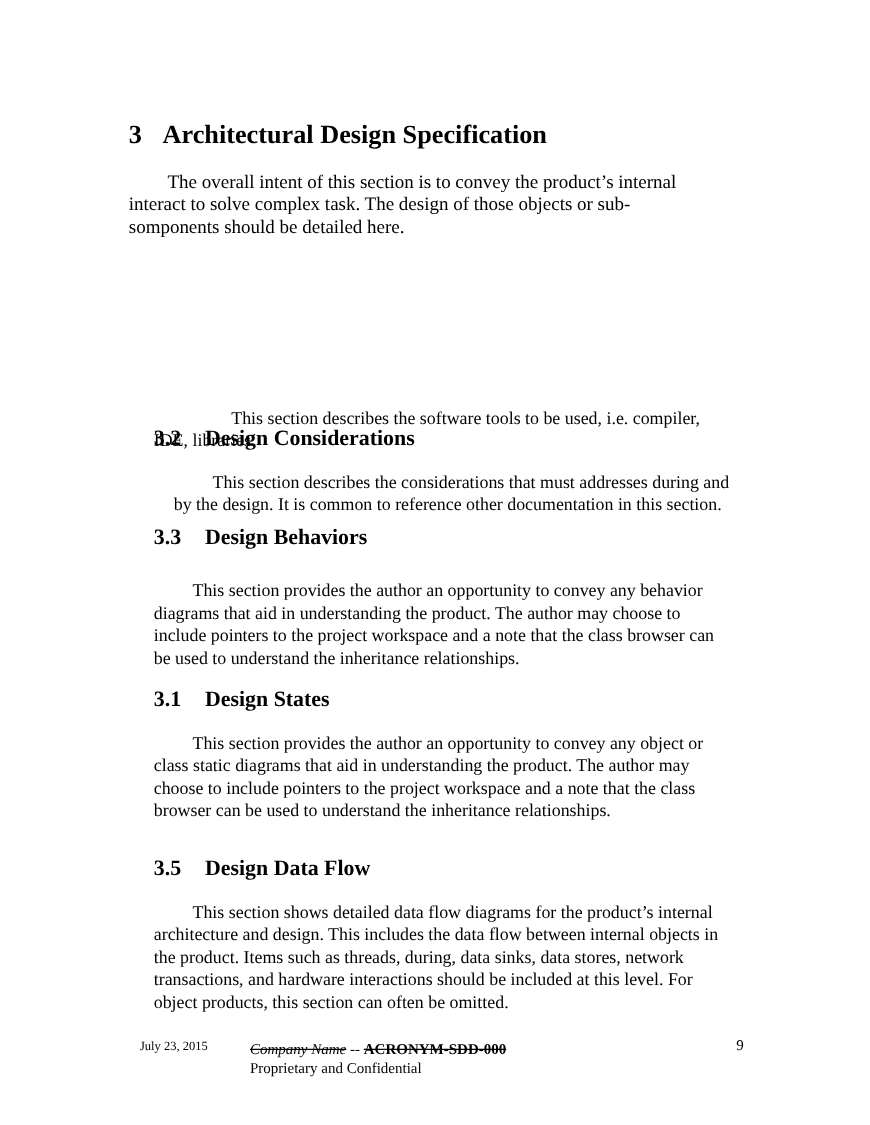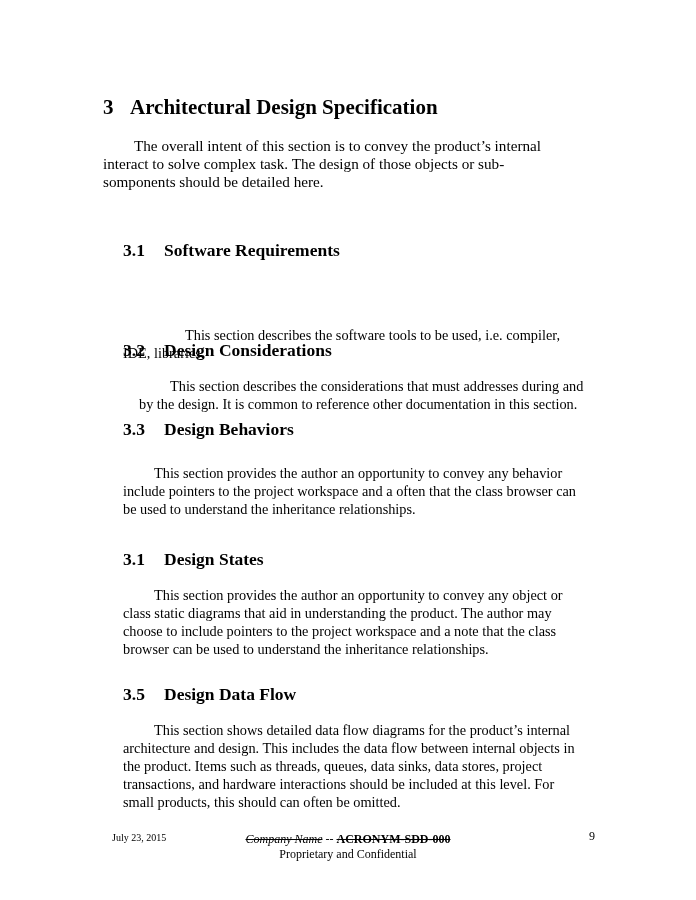--- a/index.html
+++ b/index.html
@@ -6,72 +6,72 @@
   body { width: 696px; height: 900px; position: relative; overflow: hidden;
          font-family: "Liberation Serif", "DejaVu Serif", serif; color: #000; }
   .page { position: absolute; left: 0; top: 0; width: 696px; height: 769px; }
   .h1 { position: absolute; left: 103px; top: 95px; font-size: 21px; font-weight: bold; margin: 0; white-space: nowrap; }
   .h1 .num { display: inline-block; width: 27px; }
   .h2 { position: absolute; left: 123px; font-size: 17.5px; font-weight: bold; margin: 0; white-space: nowrap; }
   .h2 .num { display: inline-block; width: 41px; }
   .para { position: absolute; font-size: 15.2px; line-height: 18px; margin: 0; }
   .para .line { display: block; white-space: nowrap; }
   .footer-date { position: absolute; left: 112px; top: 832px; font-size: 10px; }
-  .footer-center { position: absolute; left: 200px; width: 296px; top: 832px; font-size: 12px; text-align: center; line-height: 15px; }
+  .footer-center { position: absolute; left: 200px; width: 296px; top: 832px; font-size: 12px; text-align: left; line-height: 15px; }
   .footer-center .company { font-style: italic; text-decoration: line-through; }
   .footer-center .acronym { font-weight: bold; text-decoration: line-through; }
   .footer-page { position: absolute; left: 589px; top: 829px; font-size: 12px; }
 </style>
 </head>
 <body>
 
 <div class="page">
 
   <h1 class="h1"><span class="num">3</span><span>Architectural Design Specification</span></h1>
 
   <p class="para" style="left:103px; top:137px;">
     <span class="line" style="padding-left:31px;">The overall intent of this section is to convey the product’s internal</span>
     <span class="line">interact to solve complex task.  The design of those objects or sub-</span>
     <span class="line">somponents should be detailed here.</span>
   </p>
 
-  <h2 class="h2" style="top:240px;"><span class="num">3.1</span><span>Software Requirements</span></h2>
   <p class="para" style="left:123px; top:278px; font-size:14.3px;">
     <span class="line" style="padding-left:62px;margin-top:48px;">This section describes the software tools to be used, i.e. compiler,</span>
     <span class="line">IDE, libraries.</span>
   </p>
 
   <h2 class="h2" style="top:340px;"><span class="num">3.2</span><span>Design Considerations</span></h2>
   <p class="para" style="left:123px; top:377px; font-size:14.3px;margin-left:16px;">
     <span class="line" style="padding-left:31px;">This section describes the considerations that must addresses during and</span>
     <span class="line">by the design. It is common to reference other documentation in this section.</span>
   </p>
 
   <h2 class="h2" style="top:419px;"><span class="num">3.3</span><span>Design Behaviors</span></h2>
   <p class="para" style="left:123px; top:464px; font-size:14.3px;">
     <span class="line" style="padding-left:31px;">This section provides the author an opportunity to convey any behavior</span>
-    <span class="line">include pointers to the project workspace and a often that the class browser can</span>
+    <span class="line">diagrams that aid in understanding the product.  The author may choose to</span>
+    <span class="line">include pointers to the project workspace and a note that the class browser can</span>
     <span class="line">be used to understand the inheritance relationships.</span>
   </p>
 
   <h2 class="h2" style="top:549px;"><span class="num">3.1</span><span>Design States</span></h2>
   <p class="para" style="left:123px; top:586px; font-size:14.3px;">
     <span class="line" style="padding-left:31px;">This section provides the author an opportunity to convey any object or</span>
     <span class="line">class static diagrams that aid in understanding the product.  The author may</span>
     <span class="line">choose to include pointers to the project workspace and a note that the class</span>
     <span class="line">browser can be used to understand the inheritance relationships.</span>
   </p>
 
   <h2 class="h2" style="top:684px;"><span class="num">3.5</span><span>Design Data Flow</span></h2>
   <p class="para" style="left:123px; top:721px; font-size:14.3px;">
     <span class="line" style="padding-left:31px;">This section shows detailed data flow diagrams for the product’s internal</span>
     <span class="line">architecture and design.  This includes the data flow between internal objects in</span>
-    <span class="line">the product.  Items such as threads, queues, data sinks, data stores, project</span>
+    <span class="line">the product.  Items such as threads, during, data sinks, data stores, network</span>
     <span class="line">transactions, and hardware interactions should be included at this level.   For</span>
-    <span class="line">small products, this should can often be omitted.</span>
+    <span class="line">object products, this section can often be omitted.</span>
   </p>
 
   <div class="footer-date">July 23, 2015</div>
   <div class="footer-center">
     <div><span class="company">Company Name</span><span style="white-space:pre;"> -- </span><span class="acronym">ACRONYM-SDD-000</span></div>
     <div>Proprietary and Confidential</div>
   </div>
   <div class="footer-page">9</div>
 
 </div>

